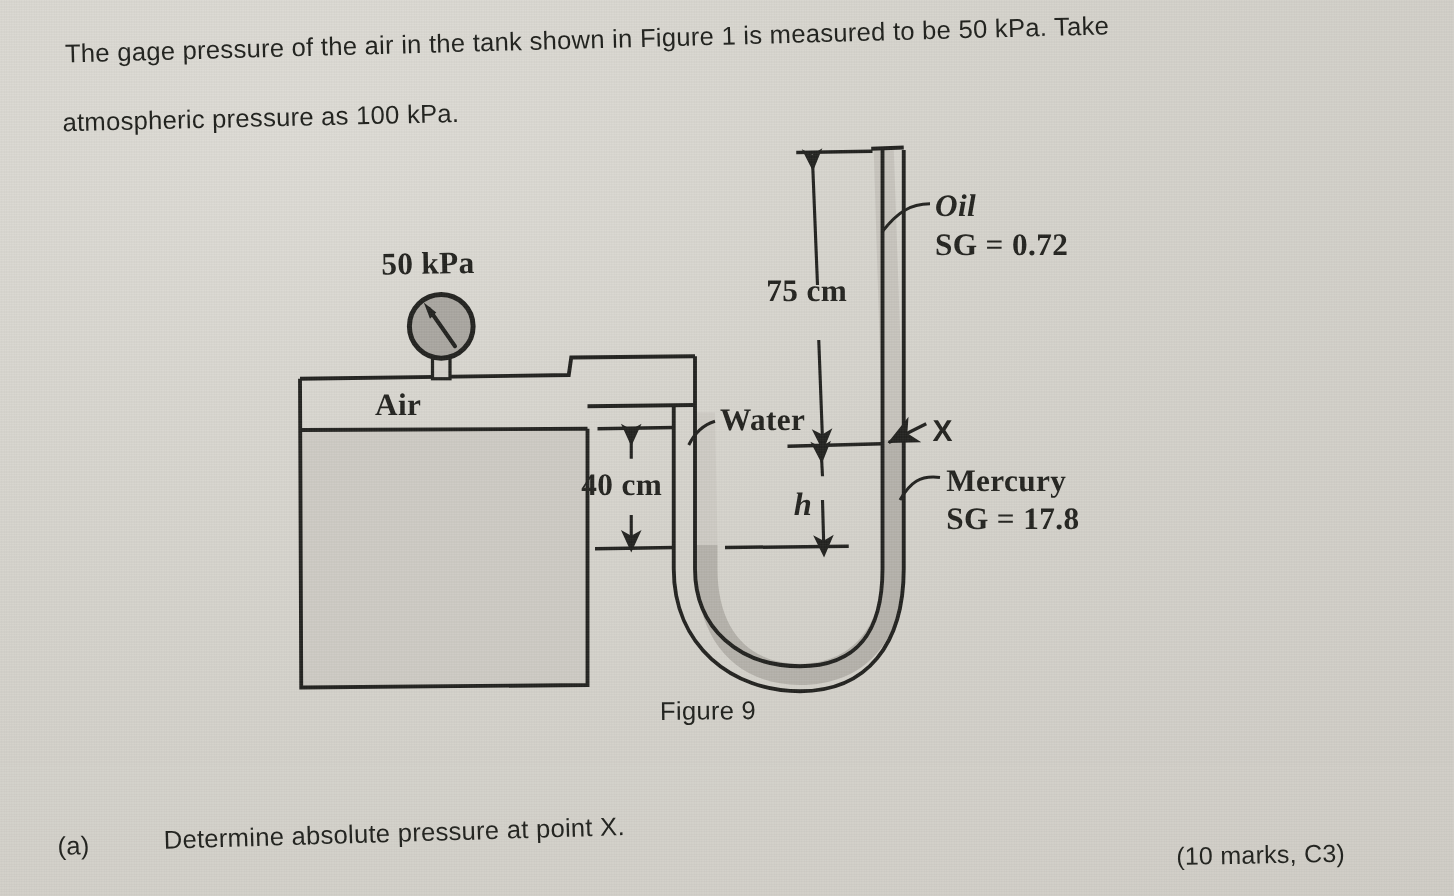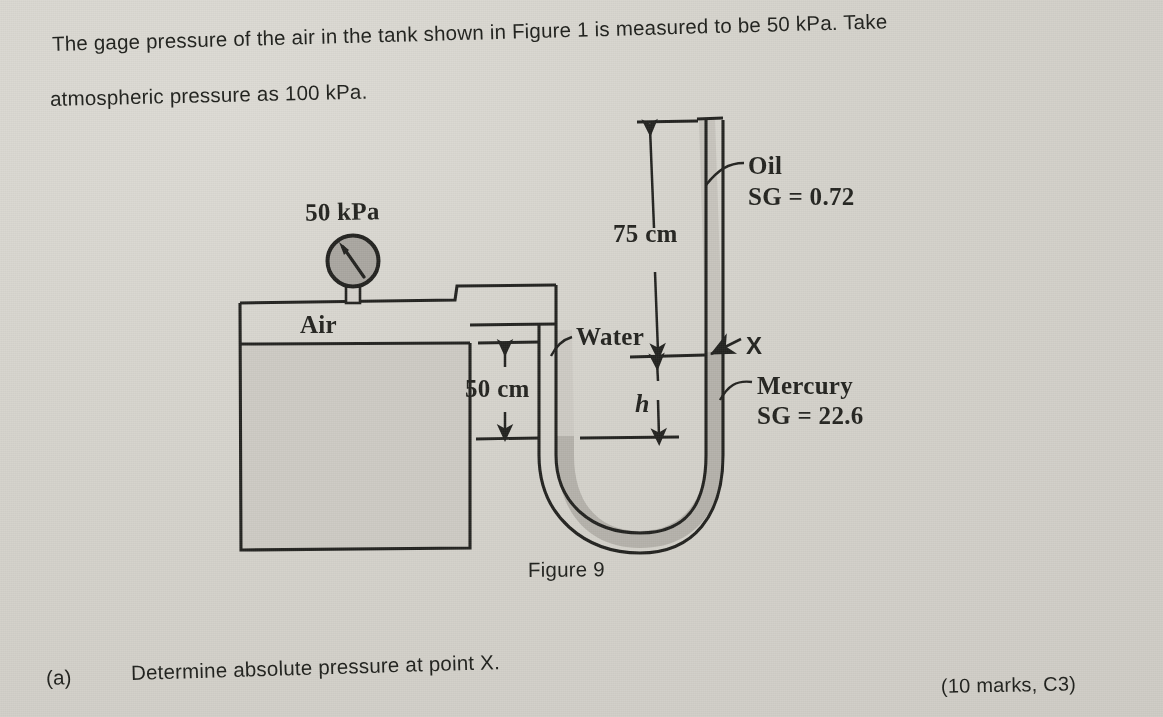--- a/index.html
+++ b/index.html
@@ -55,21 +55,21 @@
     color: #242420;
     font-size: 25px;
     letter-spacing: .3px;
   }
   #lbl-50kpa   { left: 305px; top: 198px; transform: rotate(-1deg); }
   #lbl-air     { left: 300px; top: 311px; }
   #lbl-30cm    { left: 465px; top: 375px; }
   #lbl-75cm    { left: 613px; top: 220px; }
   #lbl-water   { left: 576px; top: 323px; }
   #lbl-h       { left: 635px; top: 389px; font-style: italic; font-size: 26px; }
-  #lbl-oil     { left: 748px; top: 152px; }
+  #lbl-oil     { left: 748px; top: 152px; font-style: italic; }
   #lbl-oil-sg  { left: 748px; top: 183px; }
   #lbl-merc    { left: 757px; top: 372px; }
   #lbl-merc-sg { left: 757px; top: 402px; }
   #lbl-x       { left: 746px; top: 332px; font-family: "Liberation Sans", sans-serif; font-weight: 700; font-size: 24px; }
 
   svg#fig { position: absolute; left: 0; top: 0; width: 1163px; height: 717px; }
 </style>
 </head>
 <body>
 
@@ -180,28 +180,28 @@
 
       <path d="M752,382 C736,380 728,386 720,400"></path>
     </g>
   </svg>
 
   <div class="txt qtext" id="q-line1">The gage pressure of the air in the tank shown in Figure 1 is measured to be 50 kPa. Take</div>
   <div class="txt qtext" id="q-line2">atmospheric pressure as 100 kPa.</div>
 
   <div class="txt flabel" id="lbl-50kpa">50 kPa</div>
   <div class="txt flabel" id="lbl-air">Air</div>
-  <div class="txt flabel" id="lbl-30cm">50 cm</div>
+  <div class="txt flabel" id="lbl-30cm">40 cm</div>
   <div class="txt flabel" id="lbl-75cm">75 cm</div>
   <div class="txt flabel" id="lbl-water">Water</div>
   <div class="txt flabel" id="lbl-h">h</div>
   <div class="txt flabel" id="lbl-oil">Oil</div>
   <div class="txt flabel" id="lbl-oil-sg">SG = 0.72</div>
   <div class="txt flabel" id="lbl-merc">Mercury</div>
-  <div class="txt flabel" id="lbl-merc-sg">SG = 22.6</div>
+  <div class="txt flabel" id="lbl-merc-sg">SG = 17.8</div>
   <div class="txt flabel" id="lbl-x">X</div>
 
   <div class="txt qtext" id="fig-cap">Figure 9</div>
 
   <div class="txt qtext" id="part-a">(a)</div>
   <div class="txt qtext" id="part-a-text">Determine absolute pressure at point X.</div>
   <div class="txt qtext" id="marks">(10 marks, C3)</div>
 
   <div id="grain"></div>
 </div>

